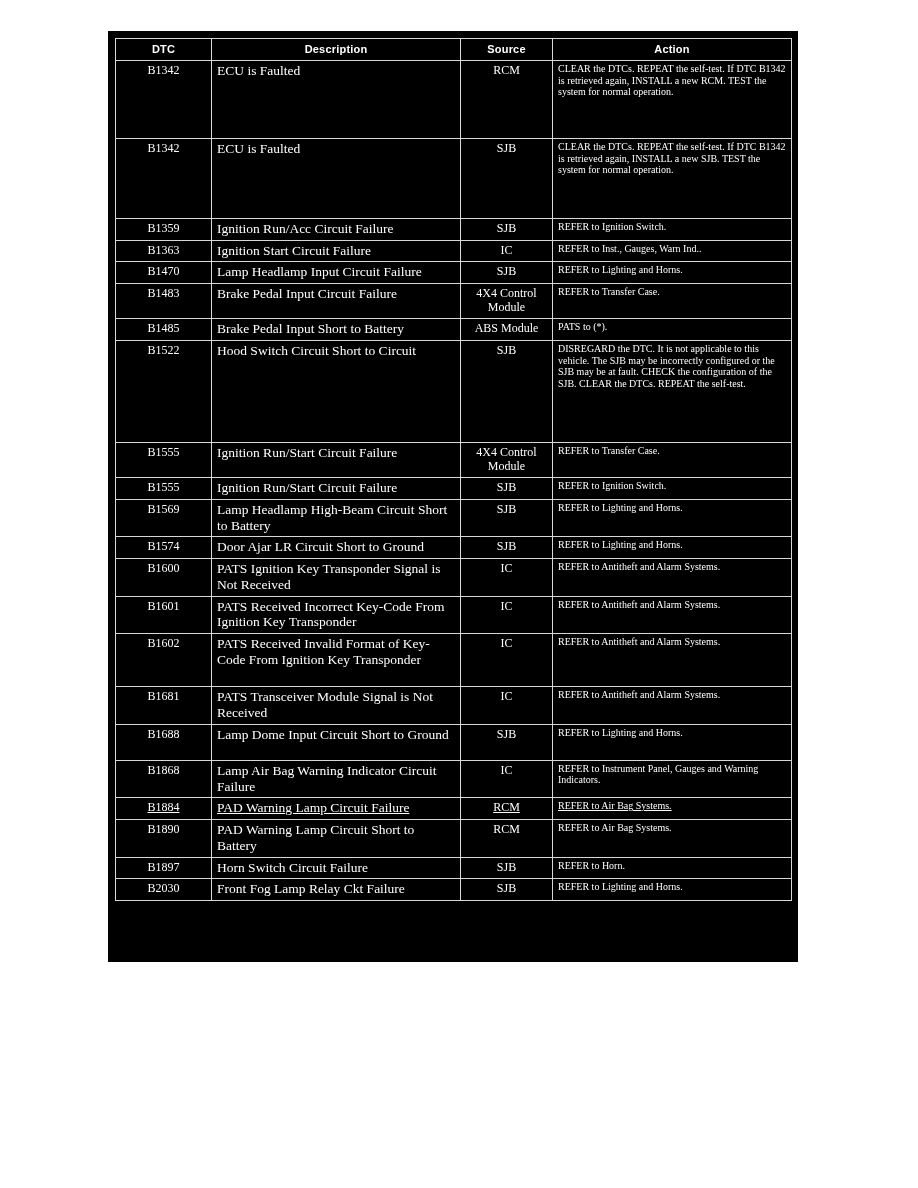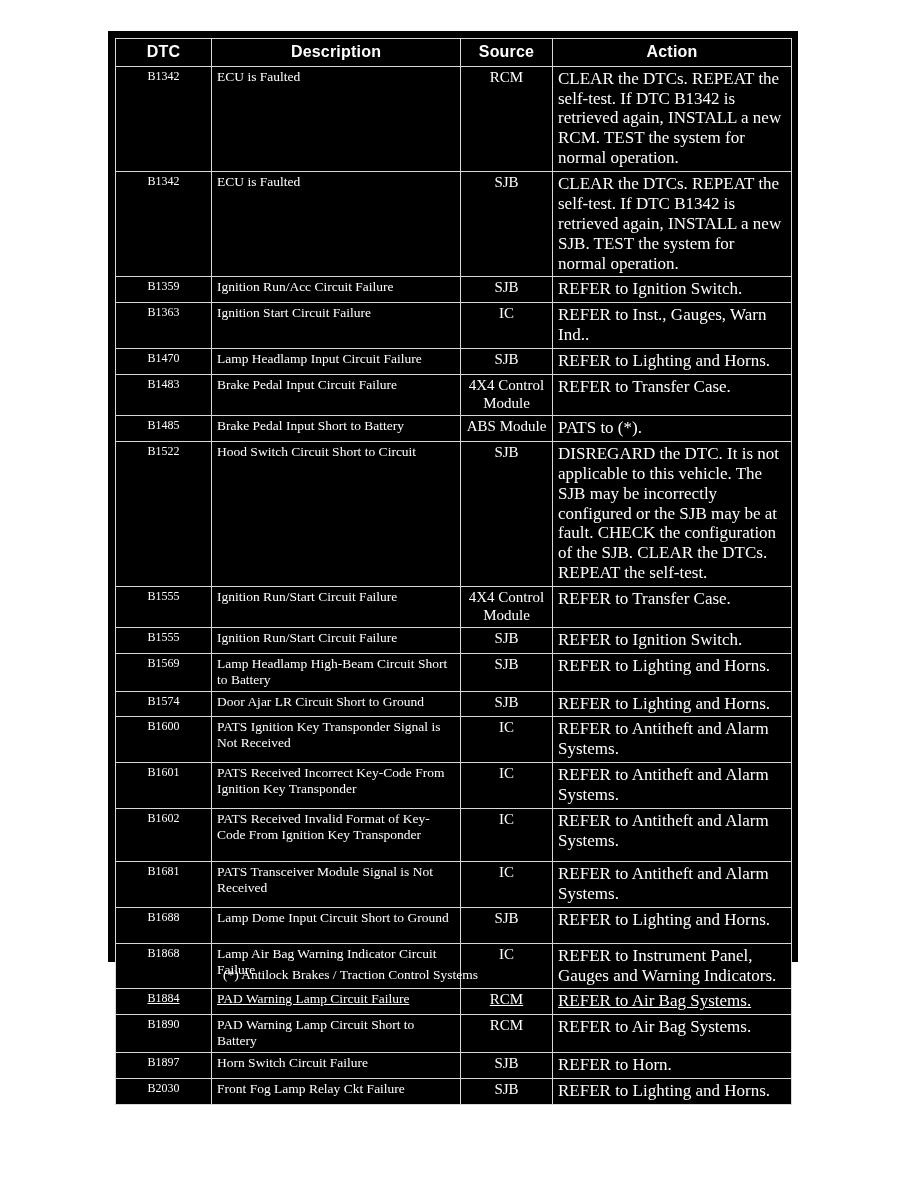--- a/index.html
+++ b/index.html
@@ -50,21 +50,21 @@
     vertical-align: top;
     padding: 2px 5px 3px 5px;
     line-height: 1.17;
     background: #000000;
     color: #ffffff;
   }
 
   table.dtc-table thead th {
     font-family: "Liberation Sans", sans-serif;
     font-weight: bold;
-    font-size: 16px;
+    font-size: 11px;
     text-align: center;
     padding-top: 4px;
     padding-bottom: 4px;
     letter-spacing: 0.2px;
   }
 
   
   col.c-dtc    { width: 96px; }
   col.c-desc   { width: 249px; }
   col.c-source { width: 92px; }
@@ -74,25 +74,25 @@
     text-align: center;
     font-size: 12px;
     white-space: nowrap;
   }
   td.cell-desc {
     text-align: left;
     font-size: 13.5px;
   }
   td.cell-source {
     text-align: center;
-    font-size: 15px;
+    font-size: 12px;
   }
   td.cell-action {
     text-align: left;
-    font-size: 17px;
+    font-size: 10px;
   }
 
   #table-footnote {
     position: absolute;
     left: 115px;
     top: 936px;
     width: 660px;
     color: #ffffff;
     background: transparent;
     font-family: "Liberation Serif", serif;

